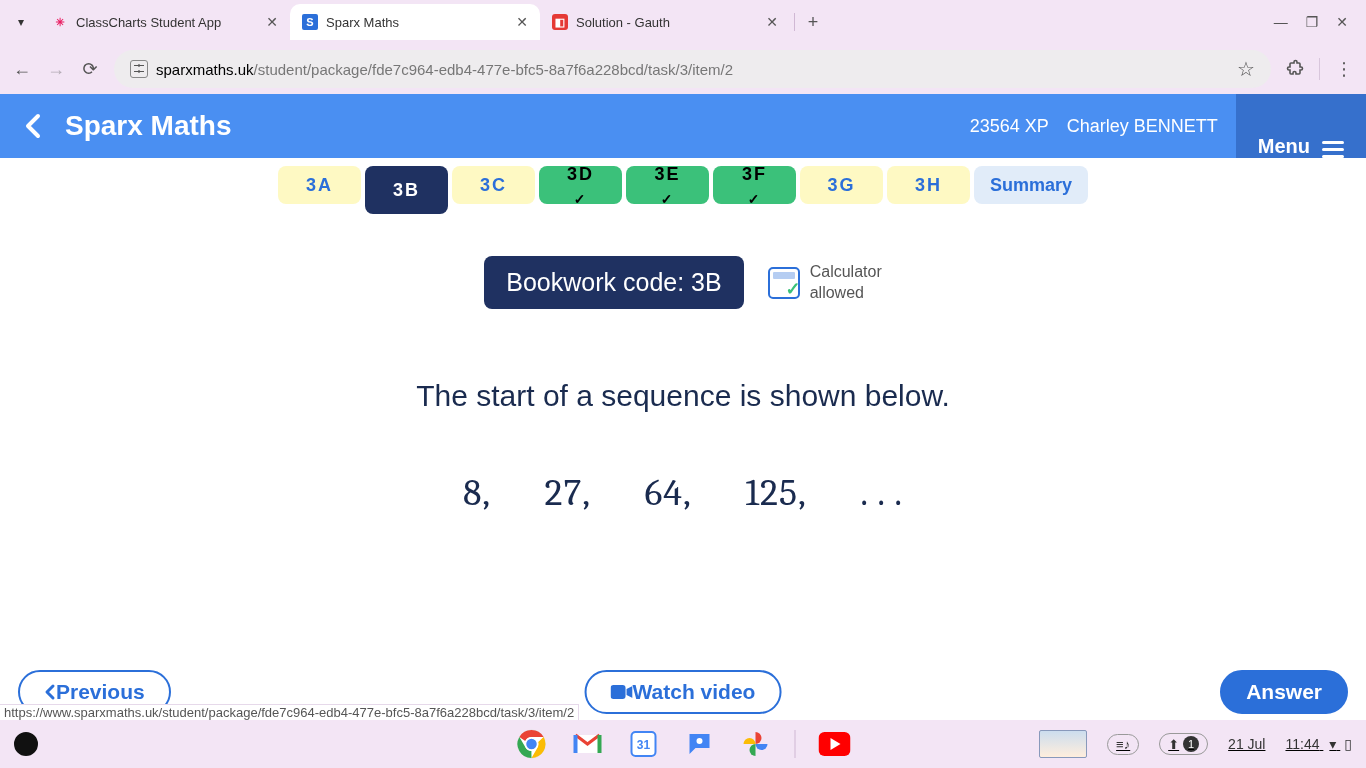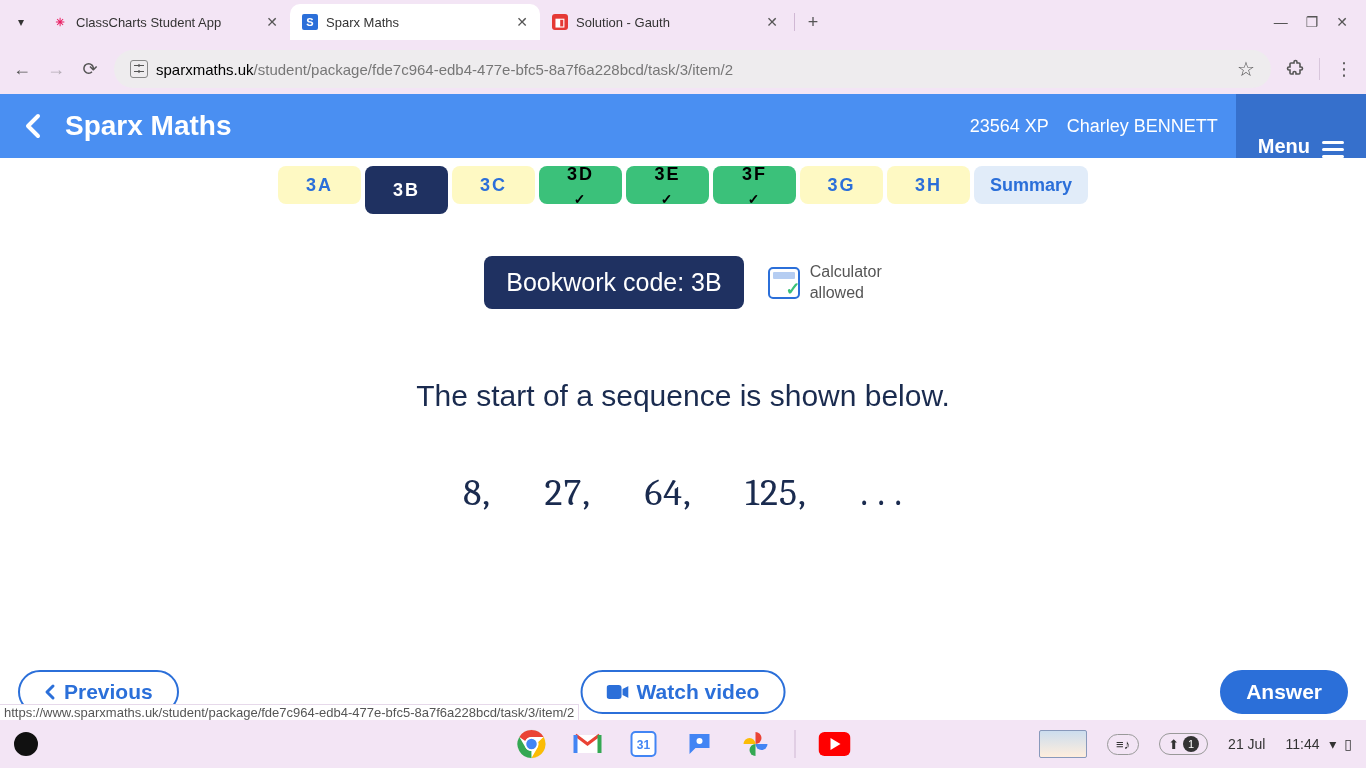--- a/index.html
+++ b/index.html
@@ -58,30 +58,30 @@
   .question { text-align:center; margin-top:70px; color:#1a2b4f;}
   .q-line1 { font-size:30px; }
   .sequence { font-size:38px; font-family: 'Cambria', 'Georgia', serif; margin-top:58px; letter-spacing:1px;}
   .sequence span { margin: 0 22px;}
   .q-line2 { font-size:30px; margin-top:62px;}
   .q-line2 .bold { font-weight:700;}
   .q-line2 .num { font-family:'Cambria','Georgia',serif; font-size:33px; font-weight:600;}
 
   
   .bottom-bar { position:absolute; left:0; right:0; bottom:54px; display:flex; align-items:center; padding:0 18px;}
-  .btn { border-radius:26px; font-size:21px; font-weight:600; padding:8px 24px; display:flex; align-items:center; gap:8px; cursor:pointer;}
+  .btn { border-radius:26px; font-size:21px; font-weight:600; padding:8px 24px; display:flex; align-items:center; gap:0; cursor:pointer;}
   .btn-outline { border:2px solid #2b6fd9; color:#2b6fd9; background:#fff;}
   .btn-primary { background:#2b6fd9; color:#fff; border:2px solid #2b6fd9; margin-left:auto;}
   .btn-center { position:absolute; left:50%; transform:translateX(-50%);}
 
   
   .status-url { position:absolute; bottom:48px; left:0; background:#fff; font-size:13px; color:#555; padding:0 4px; border-top:1px solid #e6d9ea; border-right:1px solid #e6d9ea;}
 
   
-  .taskbar { position:absolute; left:0; right:0; bottom:0; height:48px; background:#f3e5f5; display:flex; align-items:center; padding:0 14px;}
+  .taskbar { position:absolute; left:0; right:0; bottom:0; height:48px; background:#f3e5f5; display:flex; align-items:center; padding:0 14px;text-decoration:underline;}
   .taskbar-left { width:24px; height:24px; border-radius:50%; border:2px solid #111; background:#111;}
   .taskbar-center { position:absolute; left:50%; transform:translateX(-50%); display:flex; gap:22px; align-items:center;}
   .tb-icon { width:34px; height:34px; border-radius:50%; display:flex; align-items:center; justify-content:center; font-size:20px; }
   .taskbar-right { margin-left:auto; display:flex; align-items:center; gap:20px; font-size:14px; color:#333; font-weight:500;}
   .tb-pill { border:1px solid #999; border-radius:14px; padding:2px 8px; display:flex; align-items:center; gap:4px; font-size:13px;}
   .tb-img { width:48px; height:28px; border:1px solid #89b; border-radius:2px; background:linear-gradient(#cde,#fed);}
 
   svg { display:block; }
 </style>
 </head>

